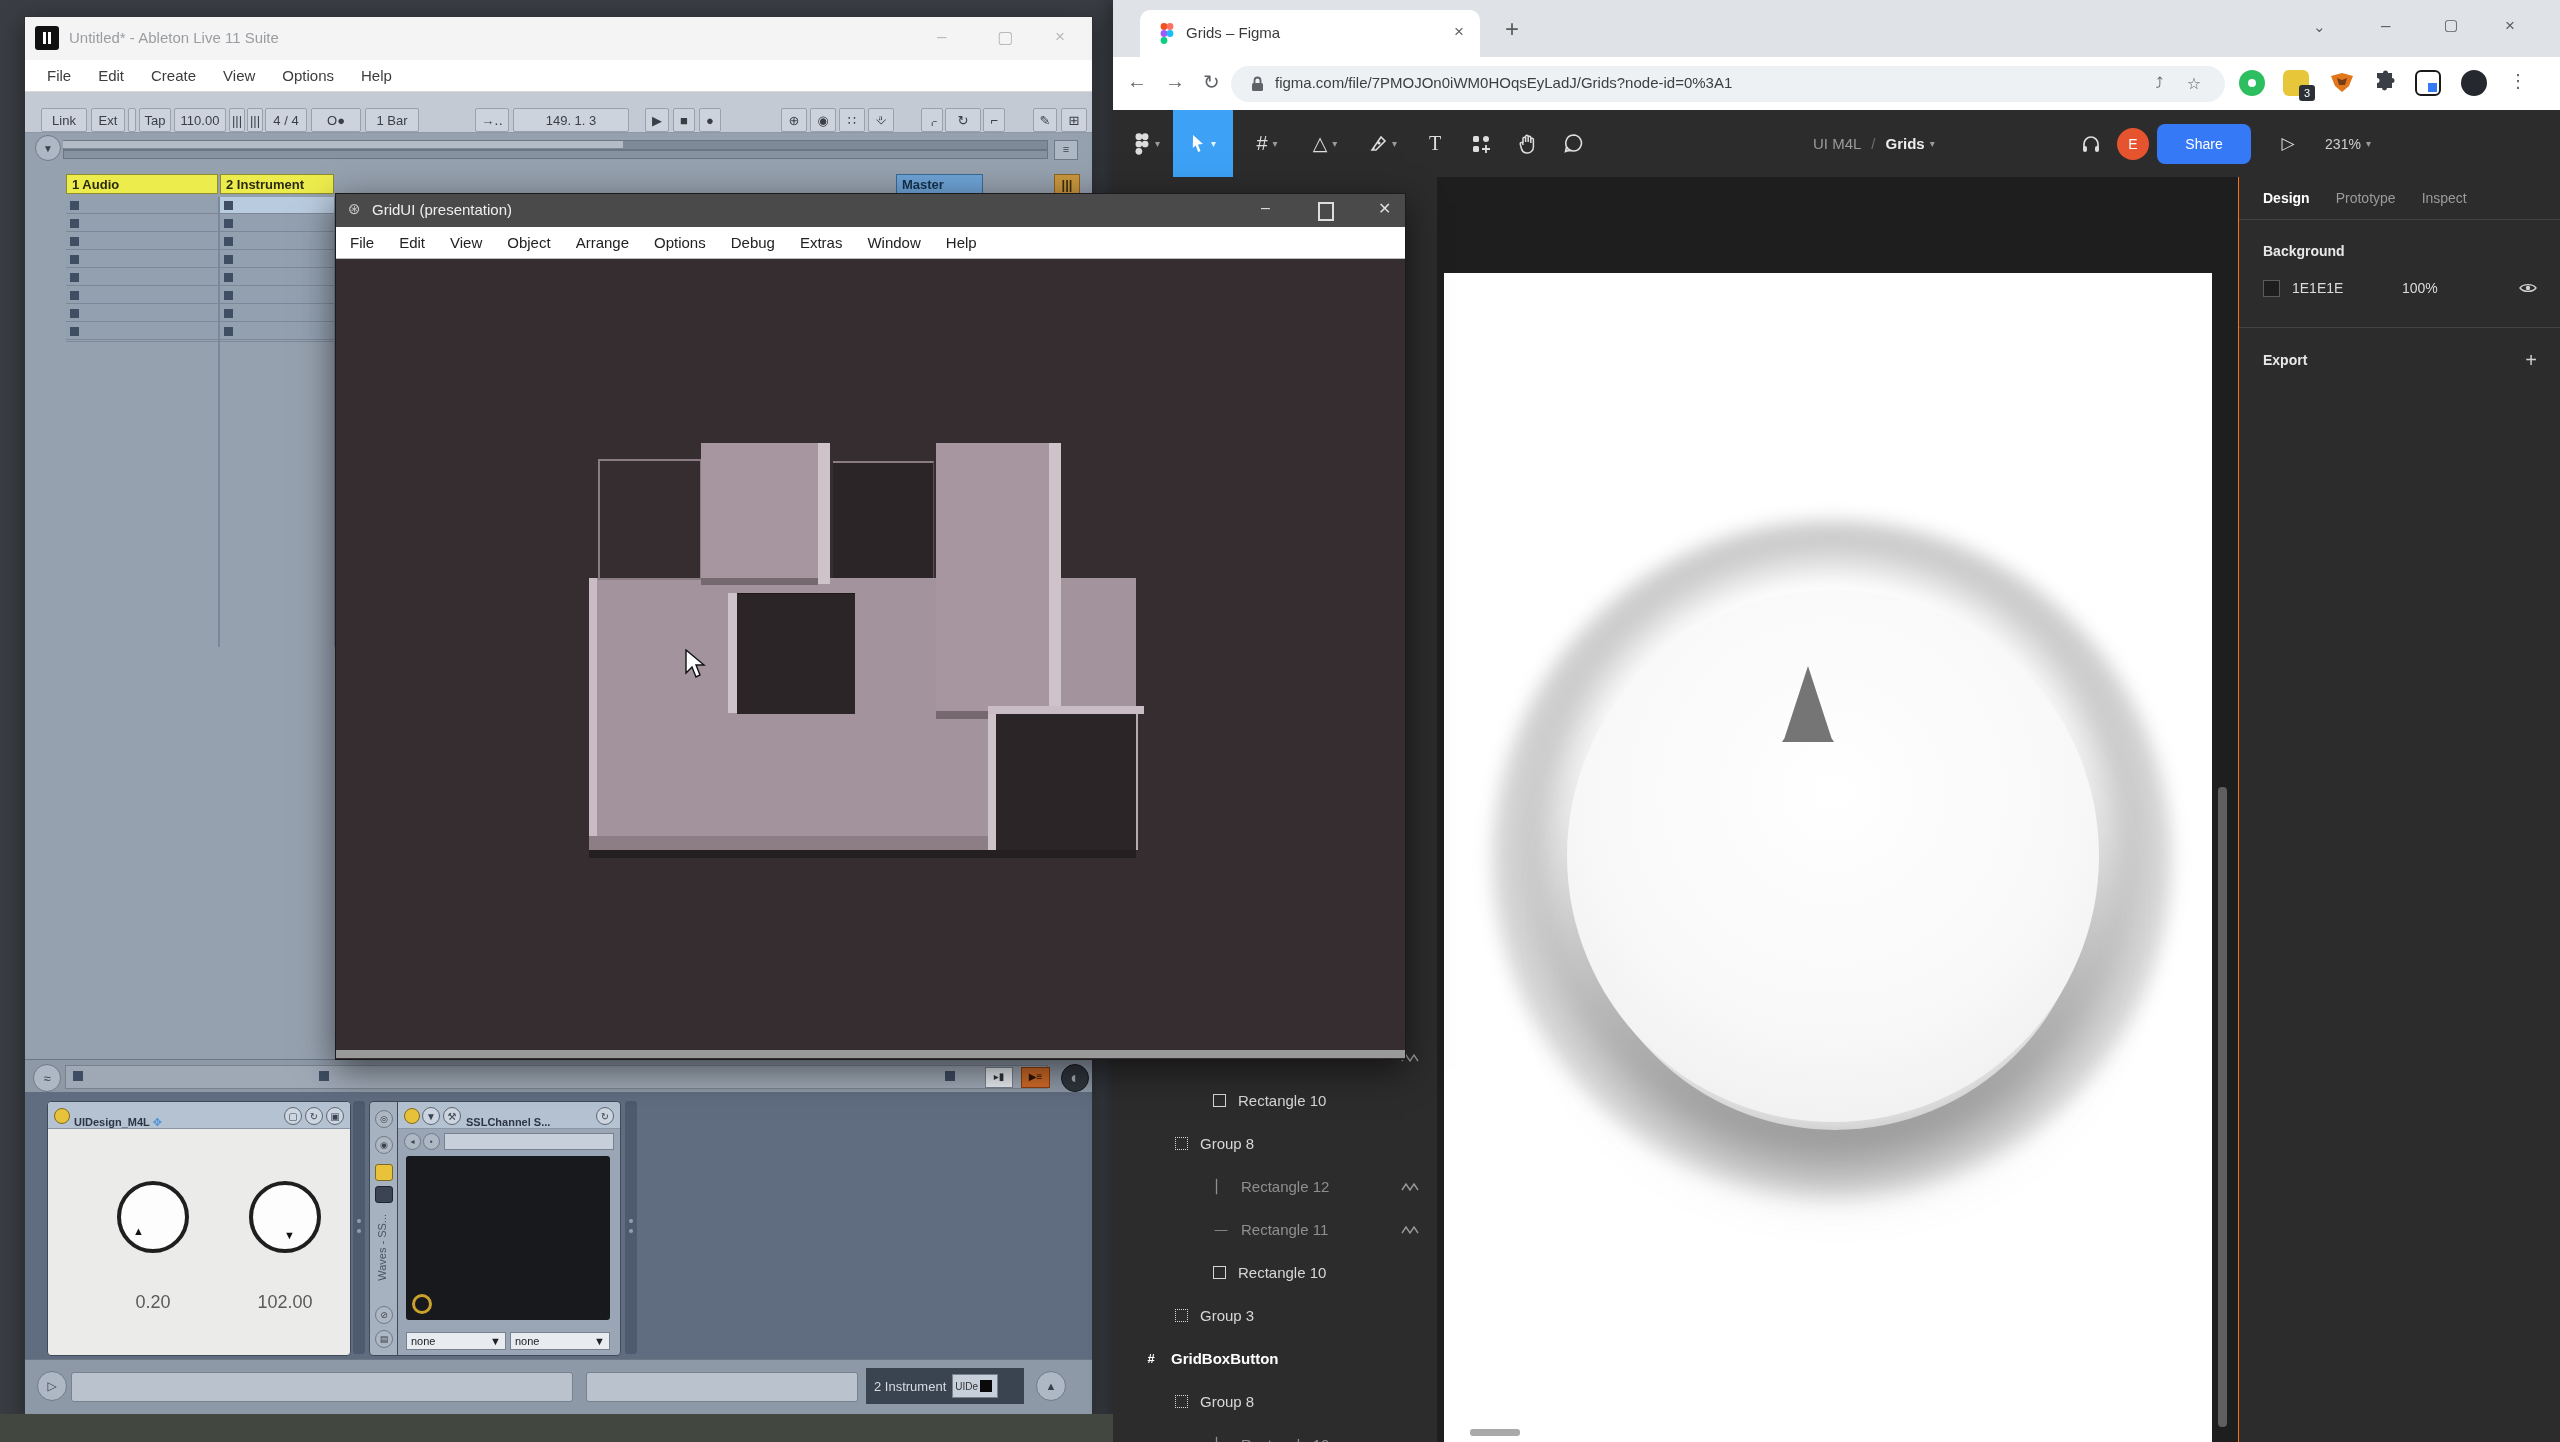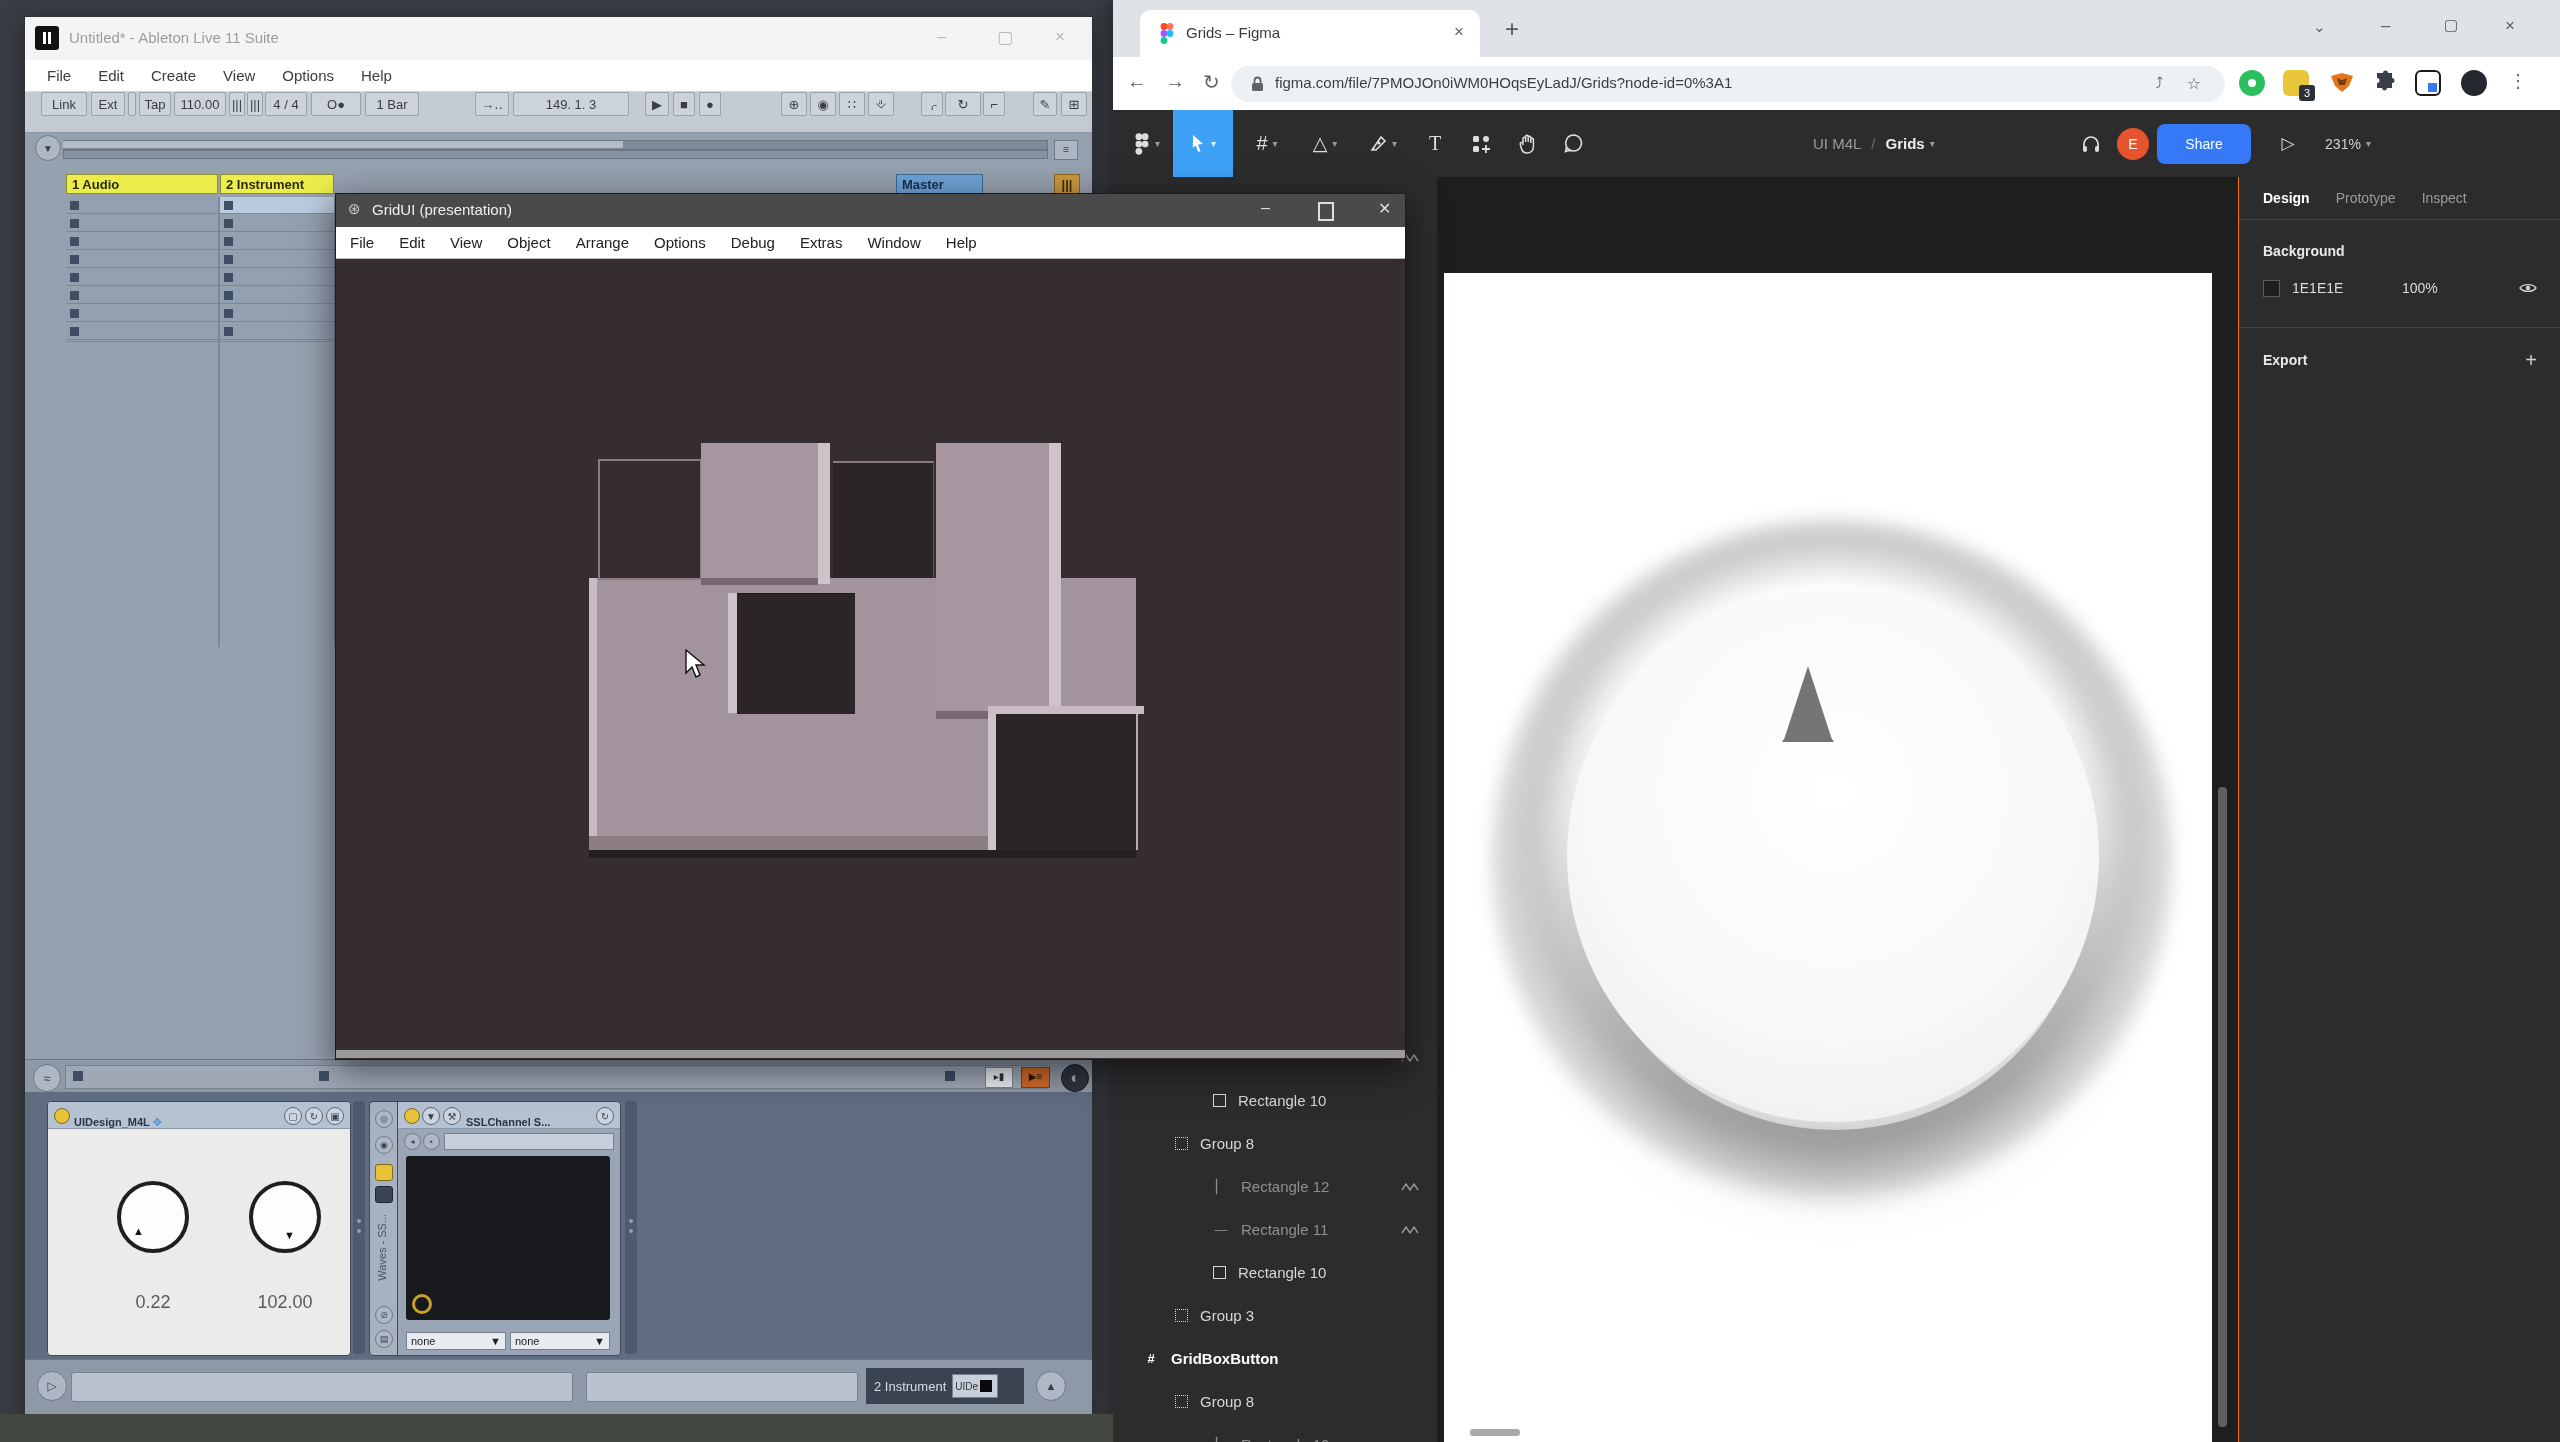--- a/index.html
+++ b/index.html
@@ -13,21 +13,21 @@
   .abl-titlebar{left:0;top:0;width:100%;height:43px;background:#f4f4f4;}
   .abl-logo{left:10px;top:9px;width:24px;height:24px;background:#111;border-radius:3px;
             color:#fff;font-size:9px;display:flex;align-items:center;justify-content:center;gap:2px;}
   .abl-logo i{display:block;width:3px;height:12px;background:#fff;}
   .abl-title{left:44px;top:12px;color:#9a9da1;font-size:15px;}
   .win-glyph{color:#b6b9bd;font-size:17px;top:10px;}
   .abl-menubar{left:0;top:43px;width:100%;height:32px;background:#fff;border-bottom:1px solid #d8d8d8;
                display:flex;align-items:center;gap:27px;padding-left:22px;box-sizing:border-box;}
   .abl-menubar span{font-size:15px;color:#3c3c3c;}
   .abl-transport{left:0;top:75px;width:100%;height:40px;background:#c3cad4;border-bottom:1px solid #8d97a5;}
-  .tbtn{position:absolute;top:0;height:24px;background:#ccd3dc;border:1px solid #98a1ad;border-radius:2px;
+  .tbtn{position:absolute;top:16px;height:24px;background:#ccd3dc;border:1px solid #98a1ad;border-radius:2px;
         color:#3a3f46;font-size:13px;display:flex;align-items:center;justify-content:center;box-sizing:border-box;}
   
   .trk-head{position:absolute;top:157px;height:20px;background:#edec4d;border:1px solid #8f8c2c;
             color:#2b2b12;font-size:13px;font-weight:bold;display:flex;align-items:center;padding-left:5px;box-sizing:border-box;}
   .clip-cell{position:absolute;height:17px;background:#93a0b0;border-bottom:1px solid #7c8899;box-sizing:border-box;}
   .clip-stop{position:absolute;left:4px;top:4px;width:9px;height:9px;background:#3f4e63;}
   .circ{border-radius:50%;background:#aeb8c4;border:1px solid #707a87;color:#39414d;
         display:flex;align-items:center;justify-content:center;}
   
   .dev-title{position:absolute;left:0;top:0;right:0;height:26px;background:#b5c2d2;
@@ -218,21 +218,21 @@
         <span class="mini-circ" style="right:48px;">▢</span>
         <span class="mini-circ" style="right:27px;">↻</span>
         <span class="mini-circ" style="right:6px;">▣</span>
       </div>
       <div class="knob" style="left:69px;top:79px;">
         <span style="position:absolute;left:12px;bottom:12px;font-size:11px;color:#111;">▲</span>
       </div>
       <div class="knob" style="left:201px;top:79px;">
         <span style="position:absolute;right:22px;bottom:8px;font-size:11px;color:#111;">▼</span>
       </div>
-      <div class="knob-val" style="left:55px;top:190px;">0.22</div>
+      <div class="knob-val" style="left:55px;top:190px;">0.20</div>
       <div class="knob-val" style="left:187px;top:190px;">102.00</div>
     </div>
     <div class="sep-col" style="left:328px;top:9px;height:253px;">
         <i style="top:118px;"></i>
         <i style="top:128px;"></i>
       </div>
 
     <div class="abs" style="left:344px;top:9px;width:28px;height:253px;background:#a7b2c0;border:1px solid #3f4a59;border-radius:4px 0 0 4px;">
       <div class="abs circ" style="left:5px;top:8px;width:16px;height:16px;font-size:9px;">◎</div>
       <div class="abs circ" style="left:5px;top:34px;width:16px;height:16px;font-size:9px;">◉</div>

